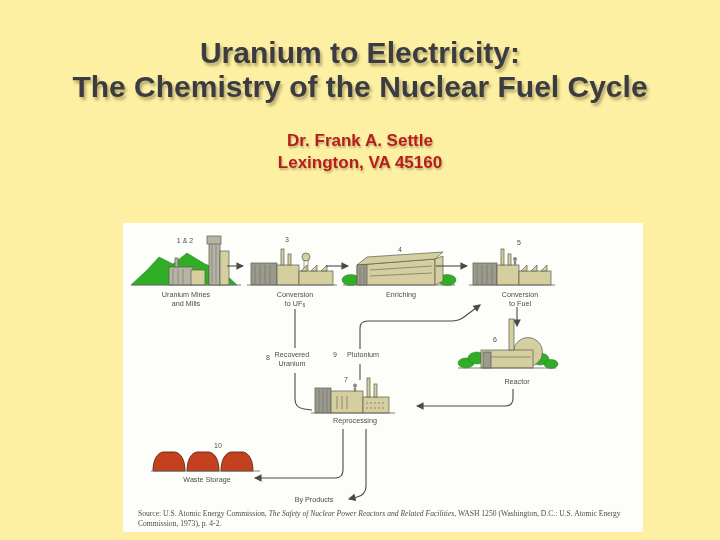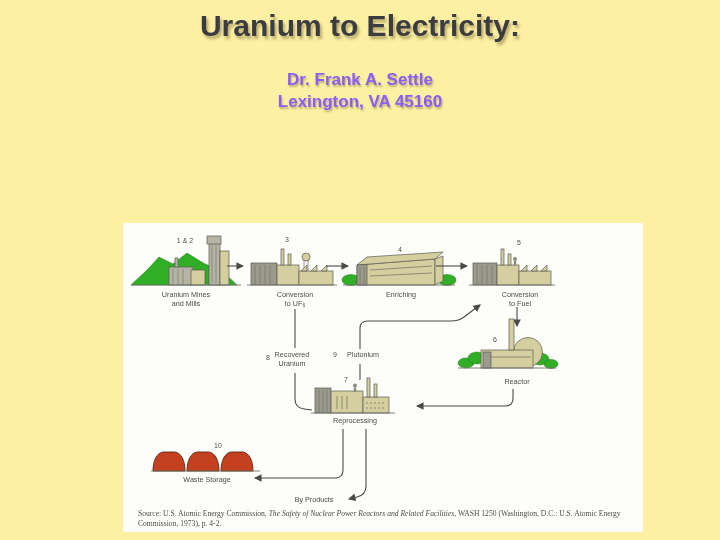--- a/index.html
+++ b/index.html
@@ -1,21 +1,21 @@
 <!DOCTYPE html>
 <html><head>
 <meta charset="utf-8">
 <style>
   html,body{margin:0;padding:0;}
   body{width:720px;height:540px;background:#fdf0a2;font-family:"Liberation Sans",sans-serif;}
   .slide{position:relative;width:720px;height:540px;background:#fdf0a2;overflow:hidden;}
-  .title-block{padding-top:9px;text-align:center;color:#3b3b42;font-weight:bold;
+  .title-block{padding-top:36px;text-align:center;color:#3b3b42;font-weight:bold;
     font-size:30px;line-height:34px;letter-spacing:0px;
     text-shadow:2px 3px 3px rgba(95,85,40,0.45);}
-  .subtitle-block{margin-top:26px;text-align:center;color:#8b5cf6;font-weight:bold;
+  .subtitle-block{margin-top:26px;text-align:center;color:#b91c1c;font-weight:bold;
     font-size:17px;line-height:21.5px;text-shadow:1px 2px 2px rgba(95,85,40,0.4);}
   .diagram-panel{position:absolute;left:123px;top:223px;width:520px;height:309px;
     background:#fdfdfa;}
   .diagram-svg{display:block;}
   .source-text{font-family:"Liberation Serif",serif;font-size:7.6px;line-height:9.6px;
     color:#4d4d46;padding:1px 22px 0 15px;}
   .source-text .it{font-style:italic;}
   
   .num{font-family:"Liberation Sans",sans-serif;font-size:7px;fill:#4d4d46;text-anchor:middle;}
   .lbl{font-family:"Liberation Sans",sans-serif;font-size:7.2px;fill:#4d4d46;text-anchor:middle;}
@@ -30,20 +30,21 @@
   .mound{fill:#c5401f;stroke:#5c2a16;stroke-width:0.9;}
   .detail{stroke:#5a5a50;stroke-width:0.6;fill:none;}
 </style>
 </head>
 <body>
 
 <div class="slide">
 
   <div class="title-block">
     <div>Uranium to Electricity:</div>
+    <div>The Chemistry of the Nuclear Fuel Cycle</div>
   </div>
 
   <div class="subtitle-block">
     <div>Dr. Frank A. Settle</div>
     <div>Lexington, VA 45160</div>
   </div>
 
   <div class="diagram-panel">
     <svg class="diagram-svg" width="456" height="285" viewBox="0 0 456 285">
       <defs>

